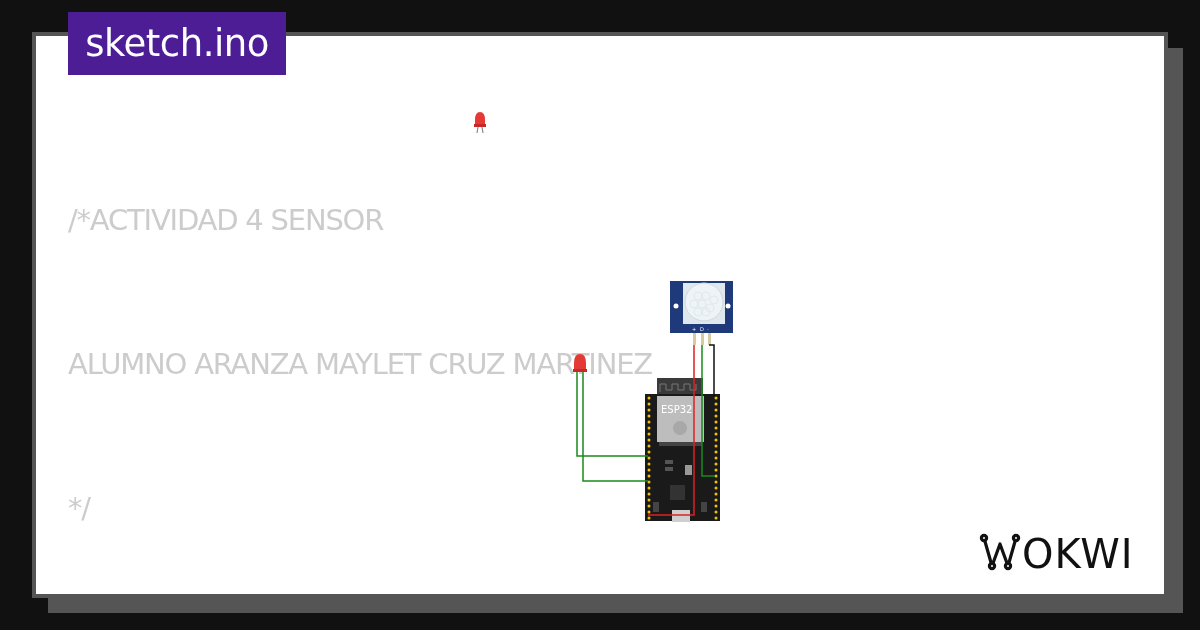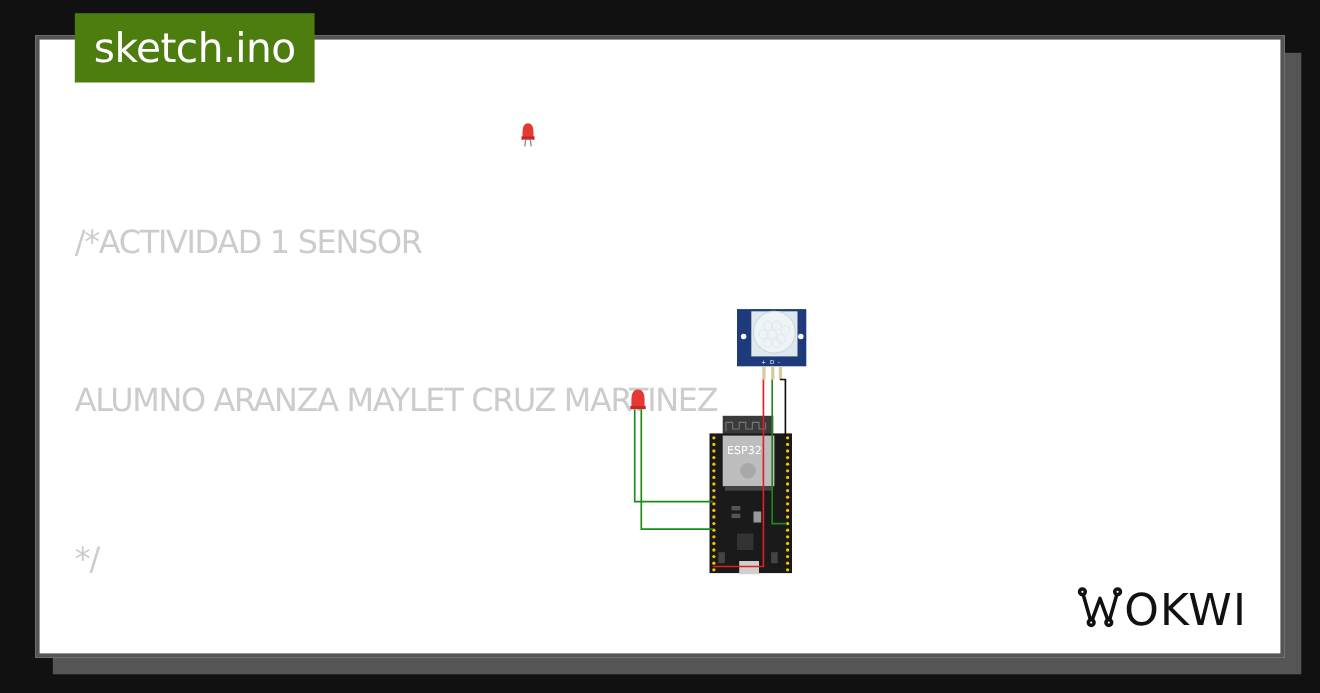--- a/index.html
+++ b/index.html
@@ -1,37 +1,37 @@
 <!DOCTYPE html>
 <html><head>
 <meta charset="utf-8">
 <style>
   html,body{margin:0;padding:0;}
   body{width:1200px;height:630px;background:#111111;position:relative;overflow:hidden;font-family:"DejaVu Sans","Liberation Sans",sans-serif;}
   .shadow{position:absolute;left:48px;top:48px;width:1135px;height:565px;background:#555555;}
   .card{position:absolute;left:32px;top:32px;width:1128px;height:558px;background:#ffffff;border:4px solid #555555;}
-  .tab{position:absolute;left:68px;top:12px;width:218px;height:63px;background:#4d7c0f;color:#ffffff;font-size:37px;line-height:63px;text-align:center;box-sizing:border-box;font-family:"DejaVu Sans",sans-serif;letter-spacing:-0.5px;}
+  .tab{position:absolute;left:68px;top:12px;width:218px;height:63px;background:#4c1d95;color:#ffffff;font-size:37px;line-height:63px;text-align:center;box-sizing:border-box;font-family:"DejaVu Sans",sans-serif;letter-spacing:-0.5px;}
   .code{position:absolute;left:68px;top:100px;color:#cccccc;font-size:29px;line-height:48px;white-space:pre;font-family:"DejaVu Sans",sans-serif;letter-spacing:-1.2px;}
   .code .line{height:48px;}
   .diagram{position:absolute;left:560px;top:270px;width:200px;height:270px;}
   .led-small{position:absolute;left:472px;top:110px;}
   .wokwi{position:absolute;left:978px;top:528px;width:170px;height:48px;}
 </style>
 </head>
 <body>
 
 <div class="shadow"></div>
 <div class="card"></div>
 
 <div class="tab">
   <span>sketch.ino</span>
 </div>
 
 <div class="code">
-  <div class="line">/*ACTIVIDAD 1 SENSOR</div>
+  <div class="line">/*ACTIVIDAD 4 SENSOR</div>
   <div class="line">ALUMNO ARANZA MAYLET CRUZ MARTINEZ</div>
   <div class="line">*/</div>
   
   
   
   
   
   
 </div>
 

